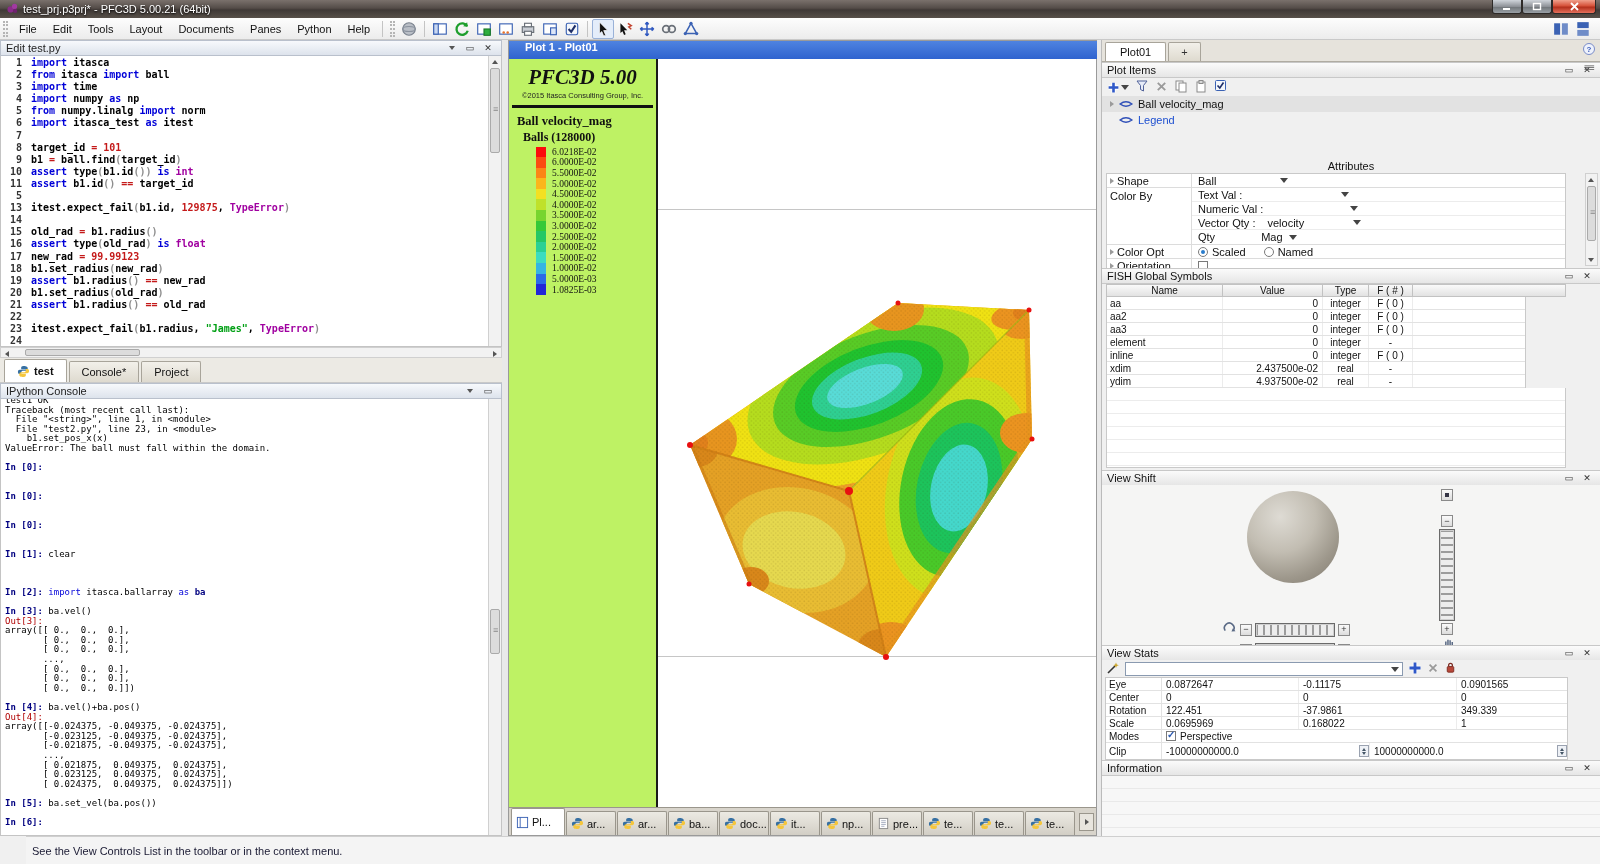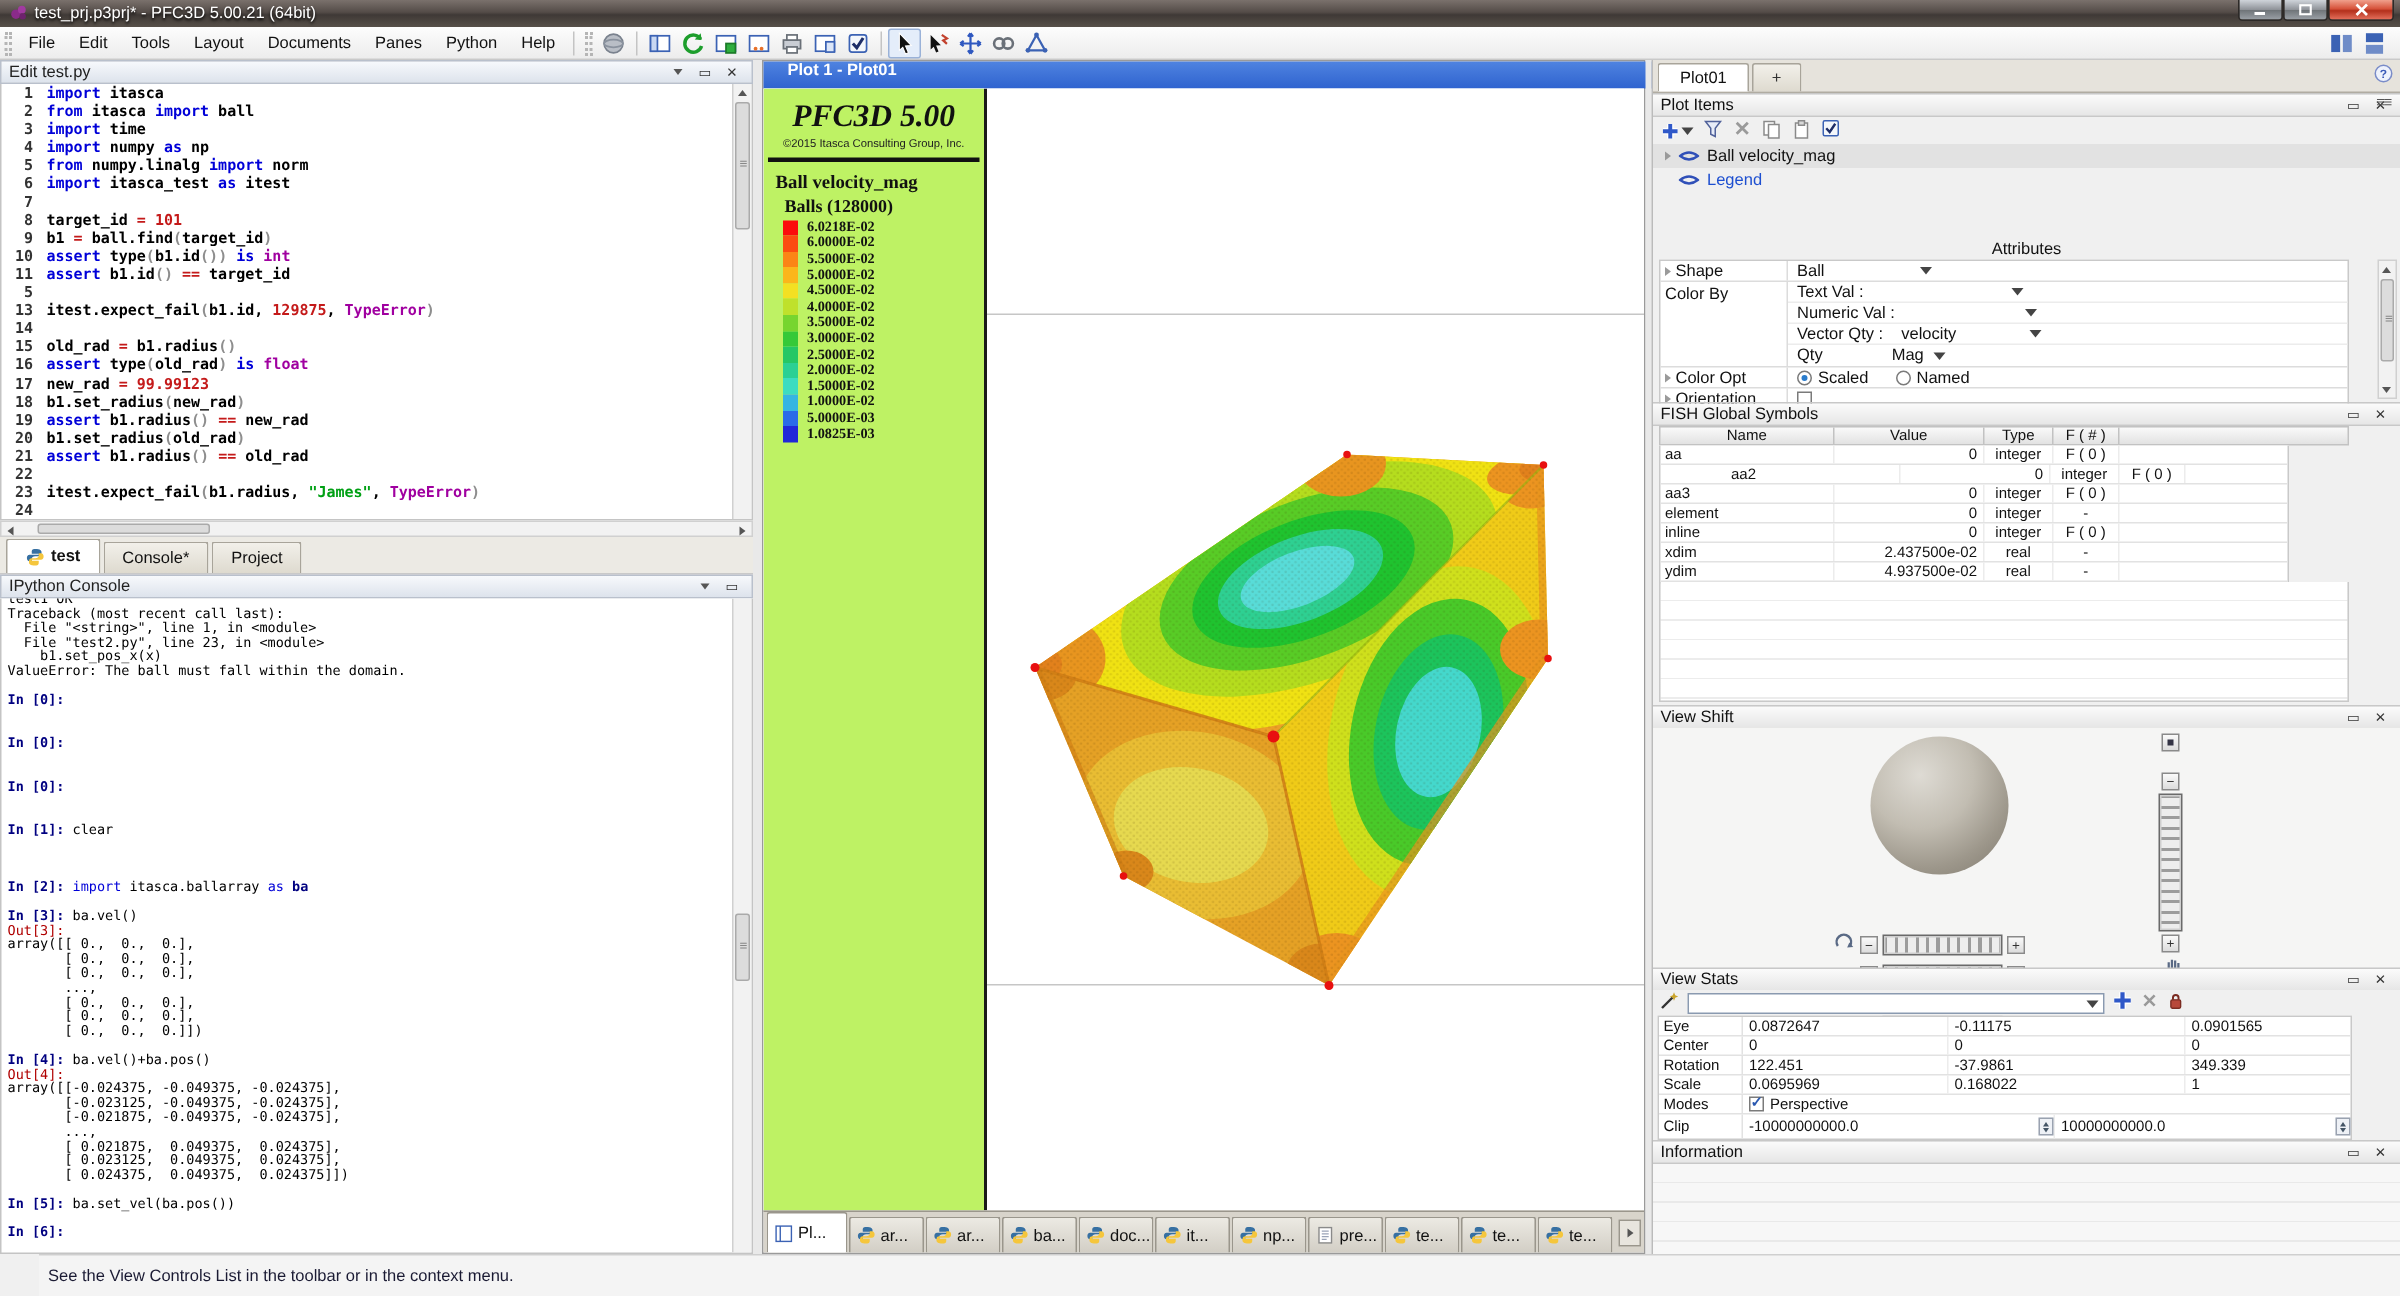--- a/index.html
+++ b/index.html
@@ -71,21 +71,21 @@
   .plot-header .hd-ico{color:#fff;}
   .plot-canvas{position:absolute;left:0;top:18px;width:587px;height:748px;background:#fff;overflow:hidden;}
   .legend-strip{position:absolute;left:0;top:0;width:147px;height:804px;background:#bef264;}
   .canvas-divider{position:absolute;left:147px;top:0;width:2px;height:748px;background:#1a1a1a;}
   .hline{position:absolute;left:149px;width:438px;height:1px;background:#c6c6c6;}
   .brand{font-family:"Liberation Serif",serif;font-weight:bold;font-style:italic;font-size:21px;text-align:center;margin-top:6px;}
   .copyright{font-family:"Liberation Sans",sans-serif;font-size:7.5px;text-align:center;color:#222;margin-top:1px;}
   .legend-rule{height:2.5px;background:#111;margin:5px 3px 6px 3px;}
   .legend-title{font-family:"Liberation Serif",serif;font-weight:bold;font-size:12.5px;margin-left:8px;}
   .legend-subtitle{font-family:"Liberation Serif",serif;font-weight:bold;font-size:12px;margin-left:14px;margin-top:1px;}
-  .legend-rows{margin-left:13px;margin-top:2px;font-weight:bold;}
+  .legend-rows{margin-left:27px;margin-top:2px;}
   .leg-row{display:flex;align-items:center;height:10.6px;}
   .leg-swatch{width:10px;height:10.6px;flex:none;}
   .leg-label{font-family:"Liberation Serif",serif;font-size:9.5px;margin-left:6px;color:#111;}
   .doc-tabbar{position:absolute;left:0;top:766px;width:587px;height:28px;background:#d8d4cb;border-top:1px solid #9a968c;
     display:flex;align-items:flex-end;padding-left:2px;}
   .doc-tab{height:24px;width:50px;display:flex;align-items:center;gap:3px;padding:0 4px;border:1px solid #9a968c;border-bottom:none;
     background:linear-gradient(#eceae3,#d2cec5);margin-right:1px;border-radius:2px 2px 0 0;overflow:hidden;white-space:nowrap;}
   .doc-tab.active{background:#fff;height:27px;width:54px;}
   .doc-scroll{position:absolute;right:2px;bottom:4px;width:15px;height:18px;border:1px solid #9a968c;background:#e8e5de;display:flex;align-items:center;justify-content:center;}
   
@@ -878,21 +878,21 @@
         <div style="width: 44px;">F ( # )</div>
       </div>
     <div class="fish-rows" id="fish-rows">
         <div class="fish-row">
           <div style="width: 116px; padding-left: 3px;">aa</div>
           <div style="width: 100px; justify-content: flex-end; padding-right: 4px;">0</div>
           <div style="width: 46px; justify-content: center;">integer</div>
           <div style="width: 44px; justify-content: center;">F ( 0 )</div>
         </div>
         <div class="fish-row">
-          <div style="width: 116px; padding-left: 3px; margin-left: 44px;">aa2</div>
+          <div style="width: 116px; padding-left: 3px;">aa2</div>
           <div style="width: 100px; justify-content: flex-end; padding-right: 4px;">0</div>
           <div style="width: 46px; justify-content: center;">integer</div>
           <div style="width: 44px; justify-content: center;">F ( 0 )</div>
         </div>
         <div class="fish-row">
           <div style="width: 116px; padding-left: 3px;">aa3</div>
           <div style="width: 100px; justify-content: flex-end; padding-right: 4px;">0</div>
           <div style="width: 46px; justify-content: center;">integer</div>
           <div style="width: 44px; justify-content: center;">F ( 0 )</div>
         </div>

